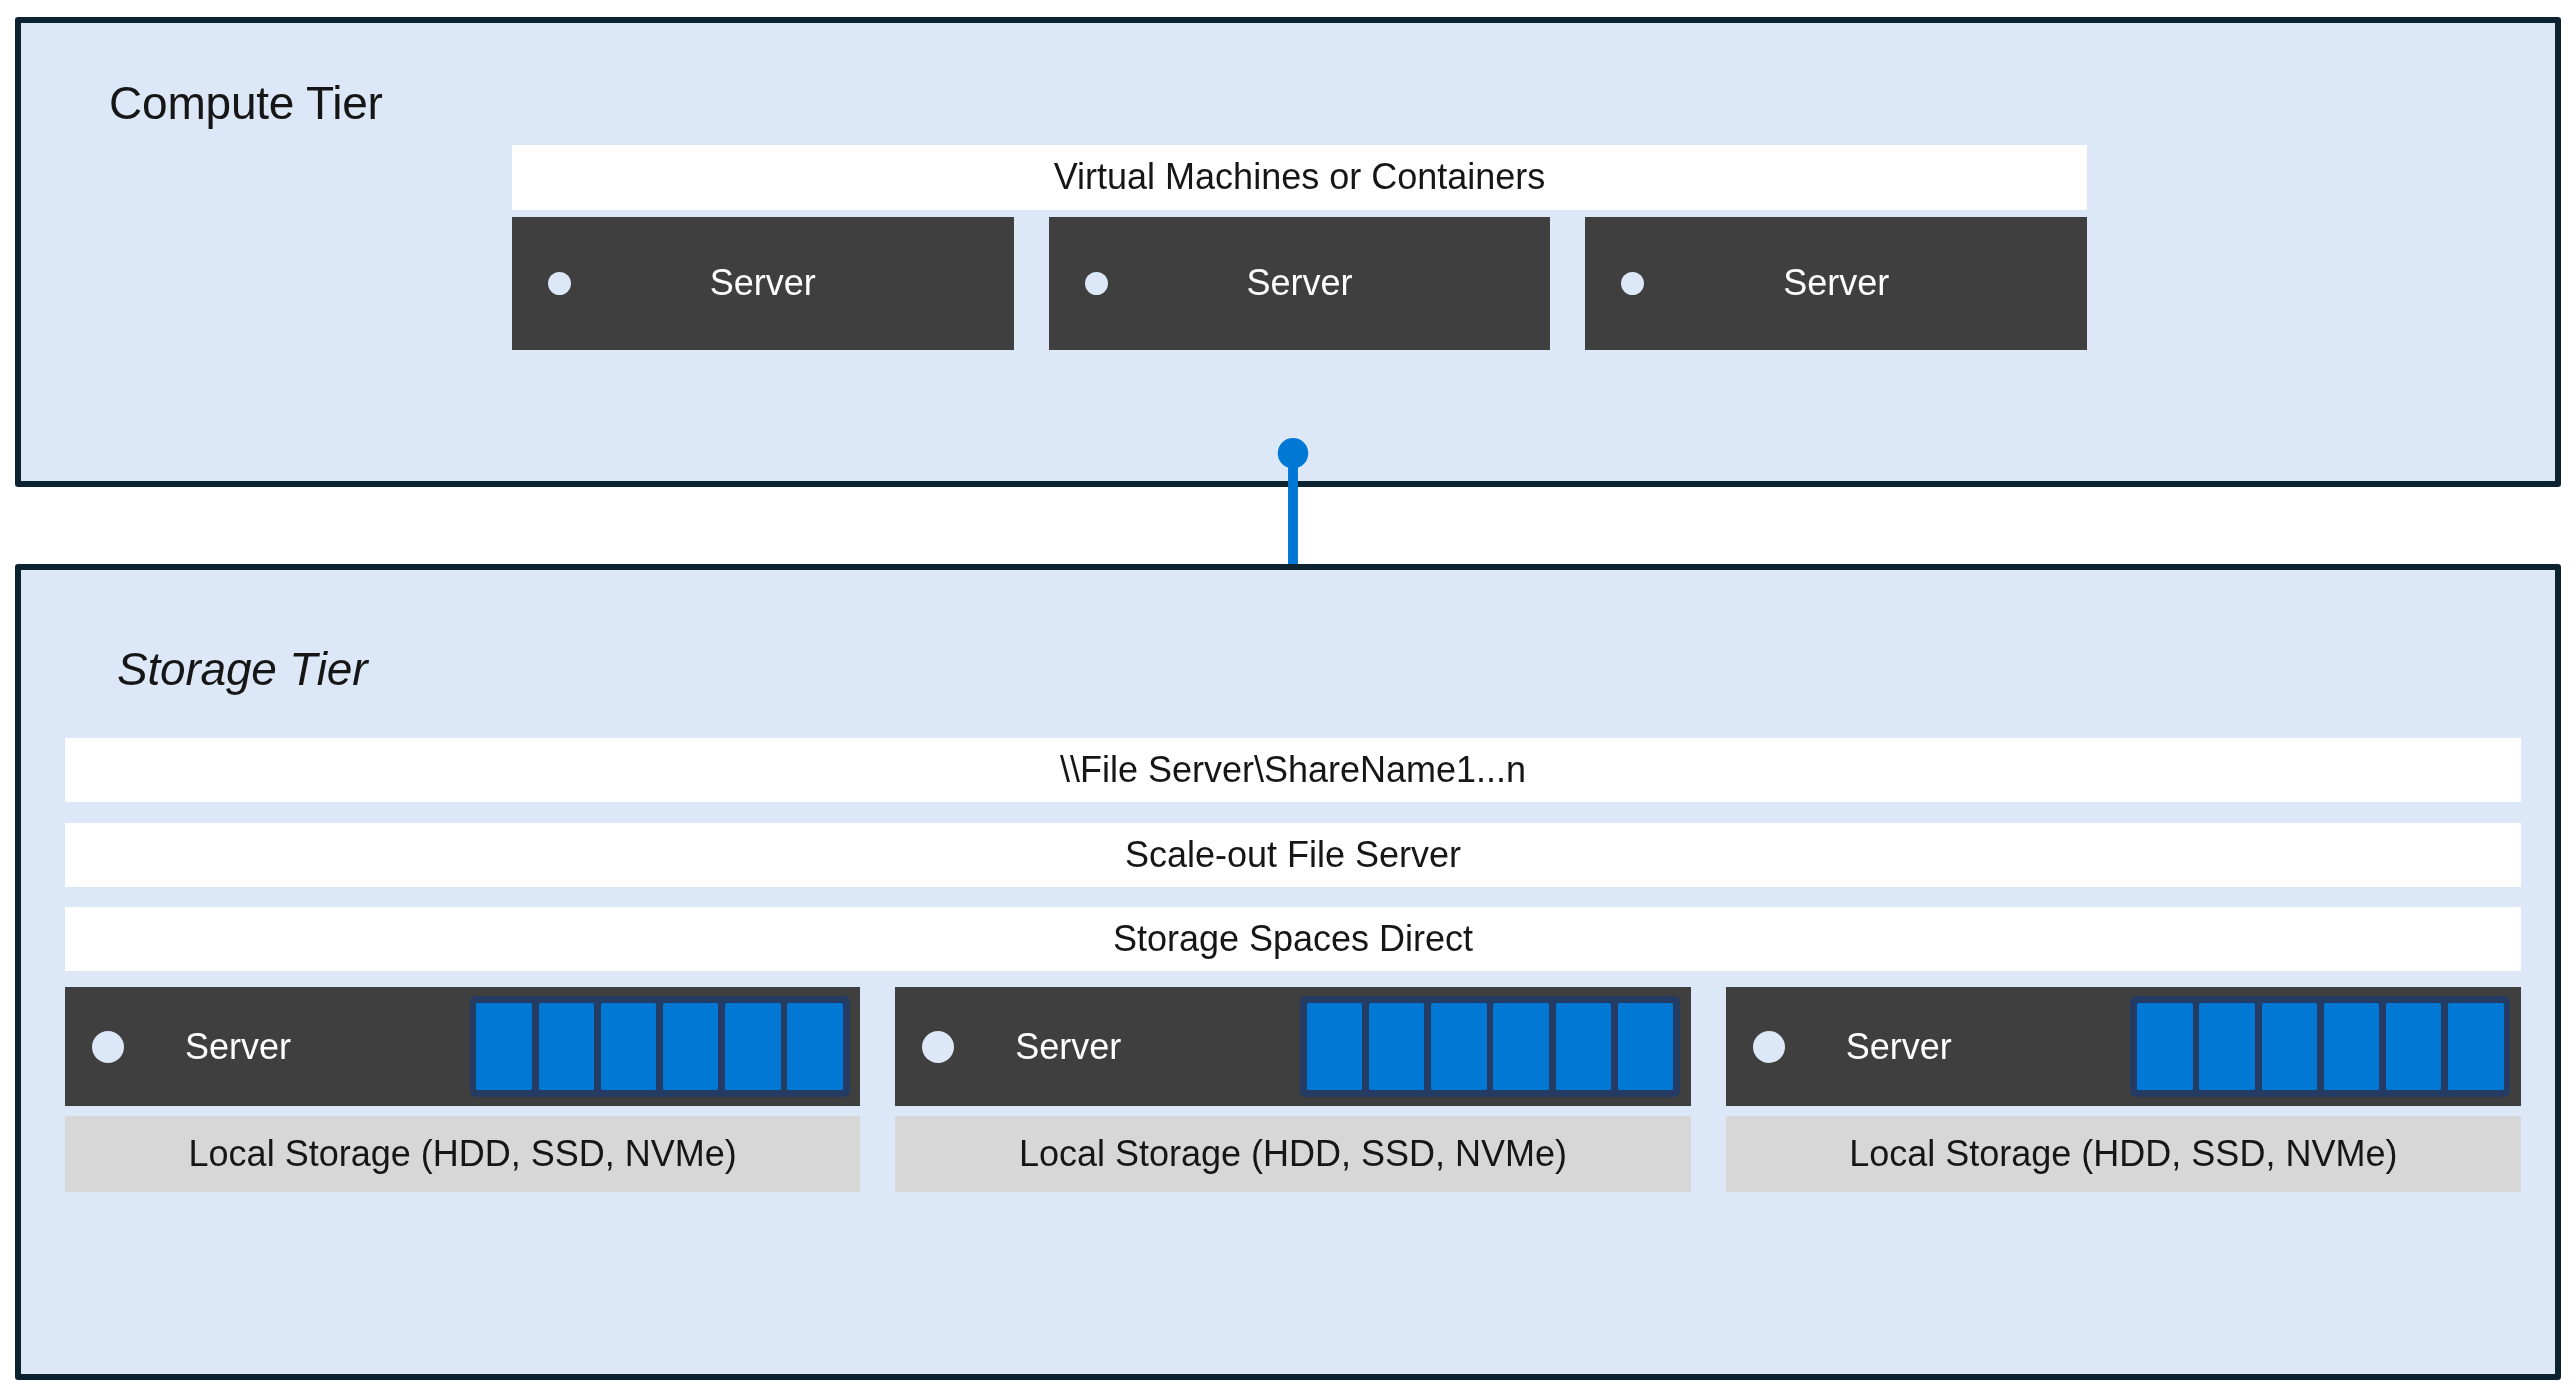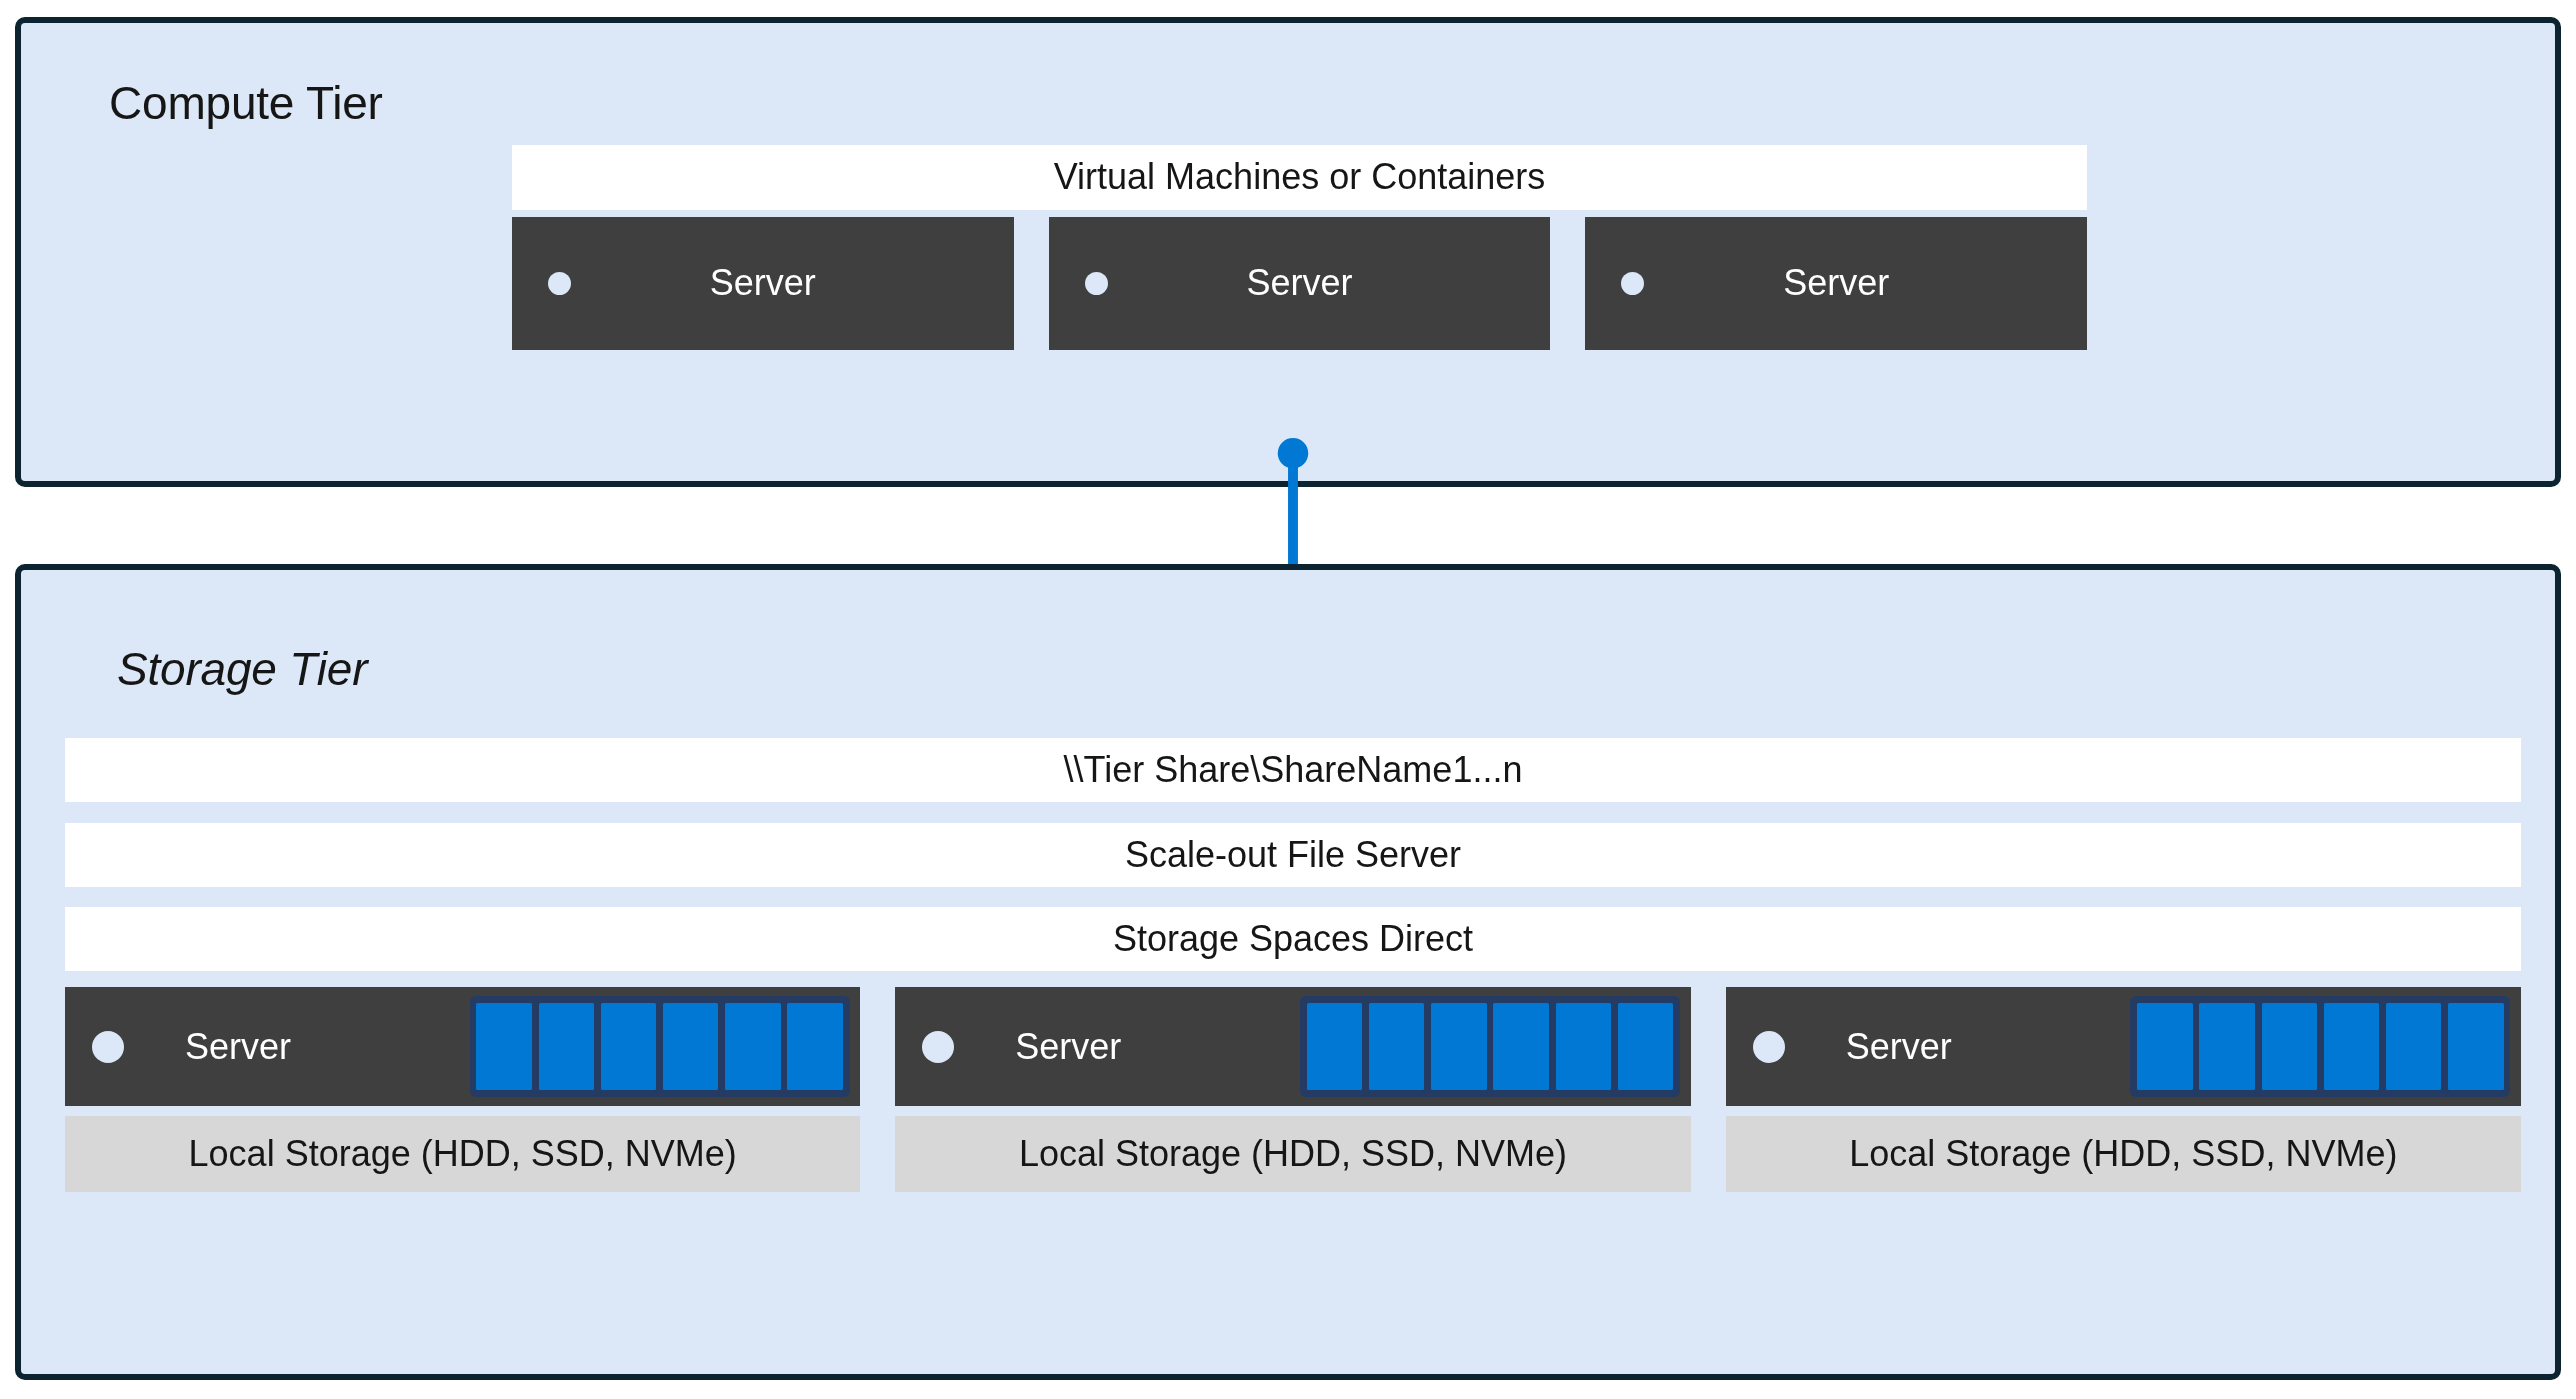--- a/index.html
+++ b/index.html
@@ -10,21 +10,21 @@
     position:relative;
     overflow:hidden;
   }
   .stage { position:absolute; inset:0; }
 
   
   .tier {
     position:absolute;
     background:#DCE8F7;
     border:6.8px solid #0B2430;
-    border-radius:10px;
+    border-radius:3px;
     padding-left:13px;
   }
   #compute-tier { left:15px; top:16.7px; width:2546px; height:470px; }
   #storage-tier { left:15px; top:564px; width:2546px; height:816px; }
 
   .tier-title {
     position:absolute;
     font-size:46px;
     color:#161616;
     letter-spacing:-0.2px;
@@ -168,21 +168,21 @@
   </svg>
 
   <svg id="folder-icon" viewBox="0 0 176 130">
     <path d="M8 14 a8 8 0 0 1 8-8 h52 a8 8 0 0 1 5.6 2.3 l12 12 a8 8 0 0 0 5.6 2.3 h76 a8 8 0 0 1 8 8 v85 a8 8 0 0 1 -8 8 h-151 a8 8 0 0 1 -8 -8 z" fill="#0078D4"></path>
   </svg>
 
   <div class="tier" id="storage-tier">
 
     <div class="tier-title" id="storage-title">Storage Tier</div>
 
-    <div class="band" id="share-band">\\Tier Share\ShareName1...n</div>
+    <div class="band" id="share-band">\\File Server\ShareName1...n</div>
 
     <div class="band" id="s2d-band">Storage Spaces Direct</div>
 
     <div class="band" id="sofs-band">Scale-out File Server</div>
 
     <div id="storage-nodes">
 
       <div class="storage-node">
         <div class="storage-server">
           <span class="led"></span>

